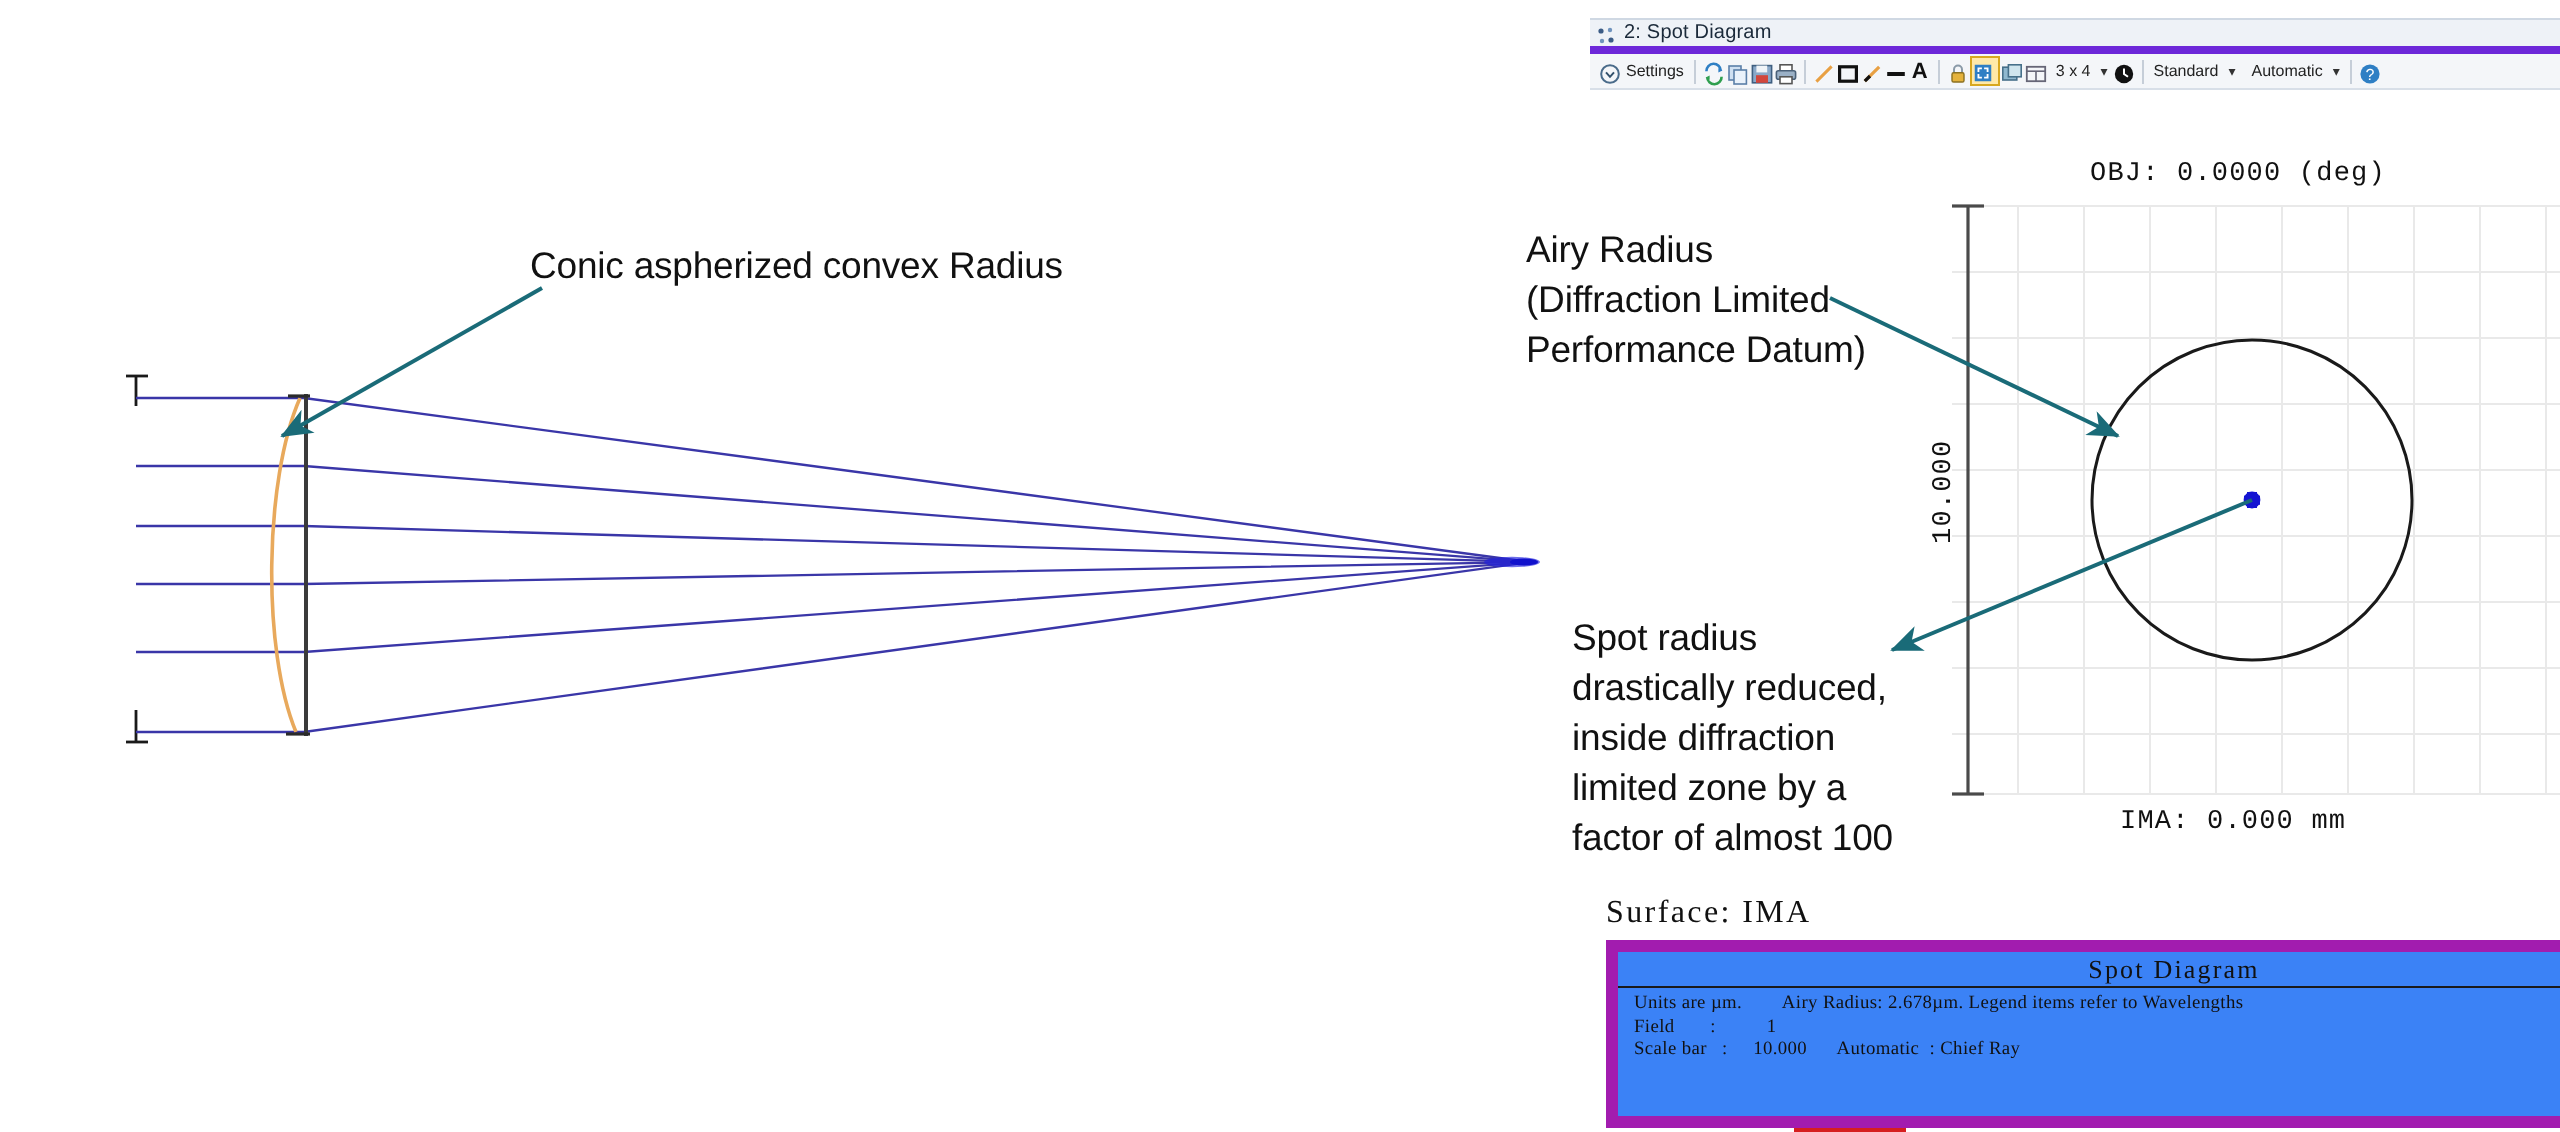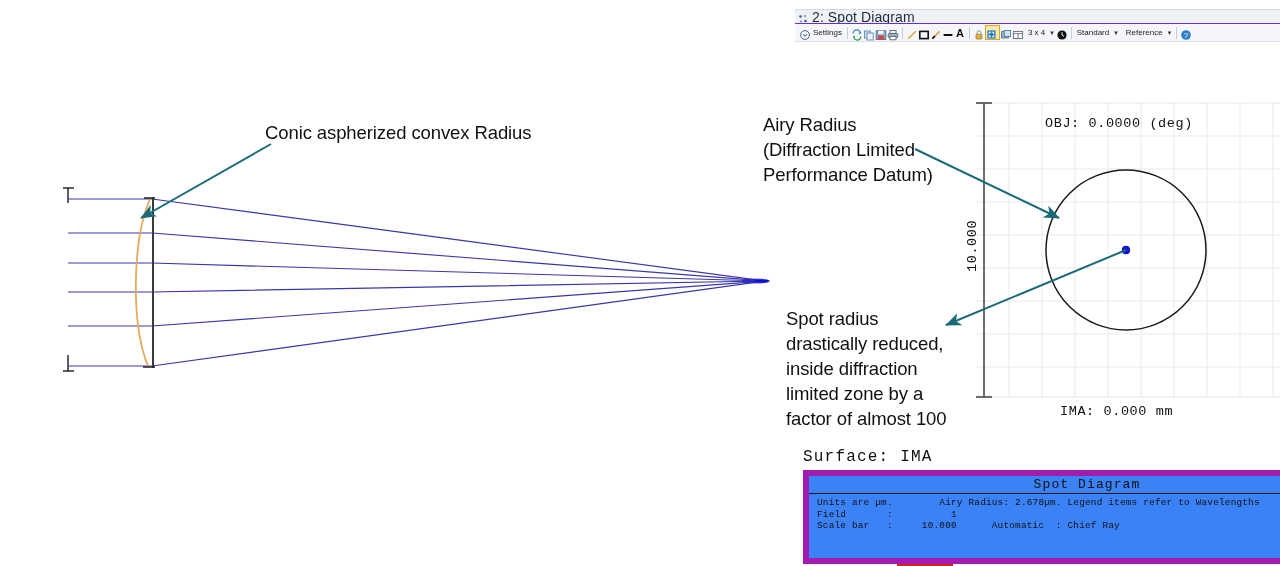--- a/index.html
+++ b/index.html
@@ -18,26 +18,26 @@
   }
   #titlebar{
     position:absolute;left:795px;top:9px;width:485px;height:13px;
     background:#eef2f7;border-top:1px solid #cfd8e3;
     display:flex;align-items:center;
   }
   #titlebar .tb-icon{
     width:11px;height:11px;margin-left:3px;margin-right:3px;position:relative;flex:none;
   }
   #titlebar .tb-title{
-    font-size:14px;color:#1b2a3a;font-family:"Liberation Sans",sans-serif;
+    font-size:10px;color:#1b2a3a;font-family:"Liberation Sans",sans-serif;
     white-space:nowrap;letter-spacing:0.1px;
   }
   #toolbar{
     position:absolute;left:795px;top:23px;width:485px;height:17px;
-    background:#f4f6f9;border-top:1px solid #6d28d9;border-bottom:1px solid #d8dfe8;
+    background:#f4f6f9;border-top:4px solid #6d28d9;border-bottom:1px solid #d8dfe8;
     display:flex;align-items:center;gap:0px;
   }
   .tbtn{
     height:15px;display:flex;align-items:center;justify-content:center;
     font-size:8px;color:#222;padding:0 2px;flex:none;
     font-family:"Liberation Sans",sans-serif;white-space:nowrap;
   }
   .tsep{width:1px;height:12px;background:#c6ced8;margin:0 3px;flex:none;}
   .ico{width:12px;height:12px;position:relative;flex:none;}
   .caret{font-size:7px;margin-left:1px;color:#333;}
@@ -49,21 +49,21 @@
     font-size:13.5px;color:#111;letter-spacing:0.6px;white-space:nowrap;
   }
   #scale-text{
     position:absolute;font-family:"Liberation Mono",monospace;font-size:13.5px;
     color:#111;letter-spacing:0.6px;transform:rotate(-90deg);transform-origin:left top;
     white-space:nowrap;
   }
 
   
   #info-panel{position:absolute;left:795px;top:448px;width:487px;height:118px;}
-  .mono{font-family:Liberation Mono, monospace;color:#111;}
+  .mono{font-family:Liberation Serif, serif;color:#111;}
   #surface-title{position:absolute;left:8px;top:0px;font-size:16px;letter-spacing:1.2px;}
   #info-box{
     position:absolute;left:8px;top:22px;width:568px;height:94px;
     border:6px solid #a21caf;background:#3b82f6;box-sizing:border-box;
   }
   #info-head{
     height:17px;border-bottom:1px solid #1a1a1a;position:relative;
   }
   #info-head .hd{
     position:absolute;left:0;right:0;top:1px;text-align:center;
@@ -230,34 +230,34 @@
   <span class="ico">
     <svg width="12" height="12" viewBox="0 0 12 12">
         <circle cx="6" cy="6" r="4.6" fill="#111"></circle>
         <path d="M6,3.2 V6 L8,7.4" stroke="#fff" stroke-width="1" fill="none"></path>
       </svg>
   </span>
   <span class="tsep"></span>
 
   <span class="tbtn">Standard</span>
   <span class="tbtn caret">▾</span>
-  <span class="tbtn" style="margin-left:4px">Reference</span>
+  <span class="tbtn" style="margin-left:4px">Automatic</span>
   <span class="tbtn caret">▾</span>
   <span class="tsep"></span>
   <span class="ico">
     <svg width="12" height="12" viewBox="0 0 12 12">
         <circle cx="6" cy="6" r="4.8" fill="#2f7fc4"></circle>
         <text x="6" y="9" font-size="8" fill="#fff" text-anchor="middle" font-family="Liberation Sans">?</text>
       </svg>
   </span>
 </div>
 
 <div id="plot-area">
   
-  <div class="plot-label" style="left:250px;top:38px;margin-top:36px;">OBJ: 0.0000  (deg)</div>
+  <div class="plot-label" style="left:250px;top:38px;">OBJ: 0.0000  (deg)</div>
   
   <div class="plot-label" style="left:265px;top:362px;">IMA: 0.000 mm</div>
   
   <div id="scale-text" style="left:170px;top:230px;">10.000</div>
 
   <svg width="485" height="380" viewBox="0 0 485 380">
 
     <g stroke="#e9e9e9" stroke-width="1">
       <line x1="181" y1="61" x2="485" y2="61"></line>
       <line x1="181" y1="94" x2="485" y2="94"></line>

